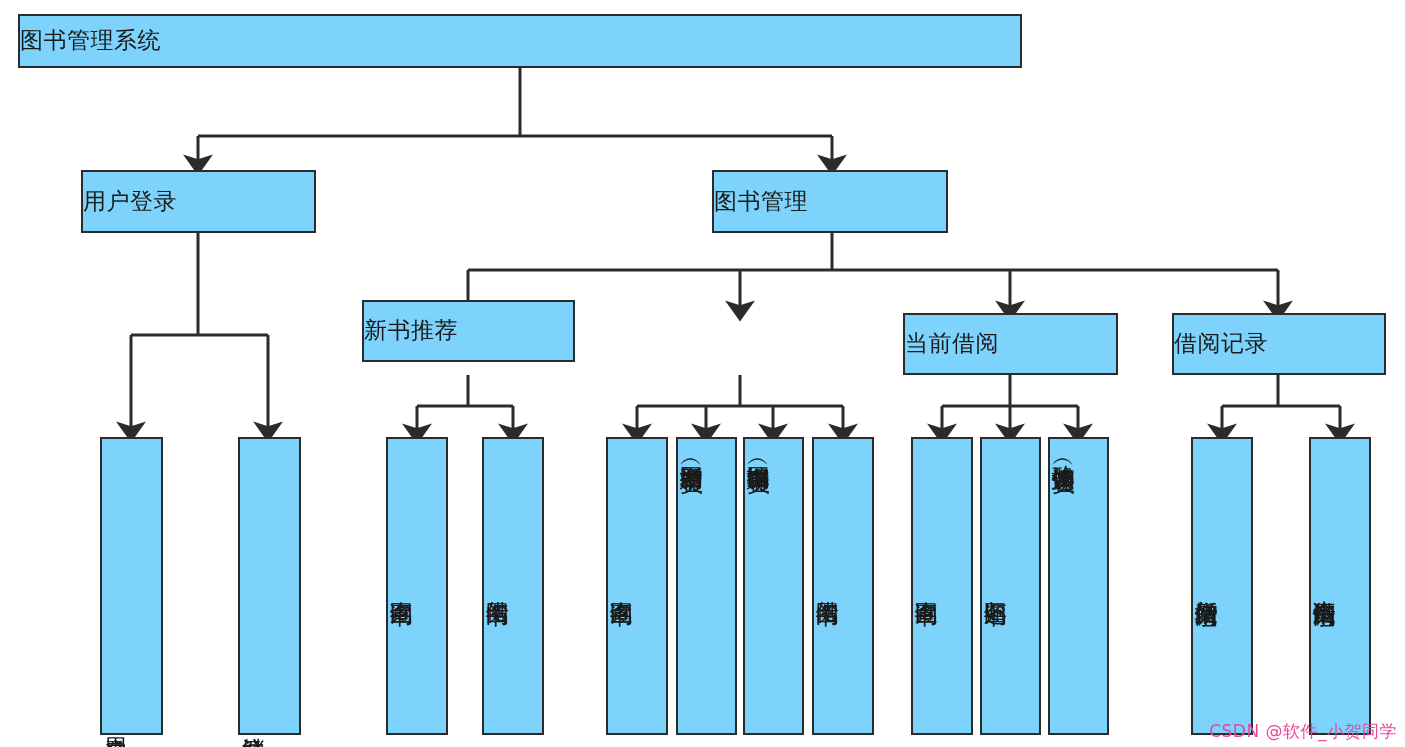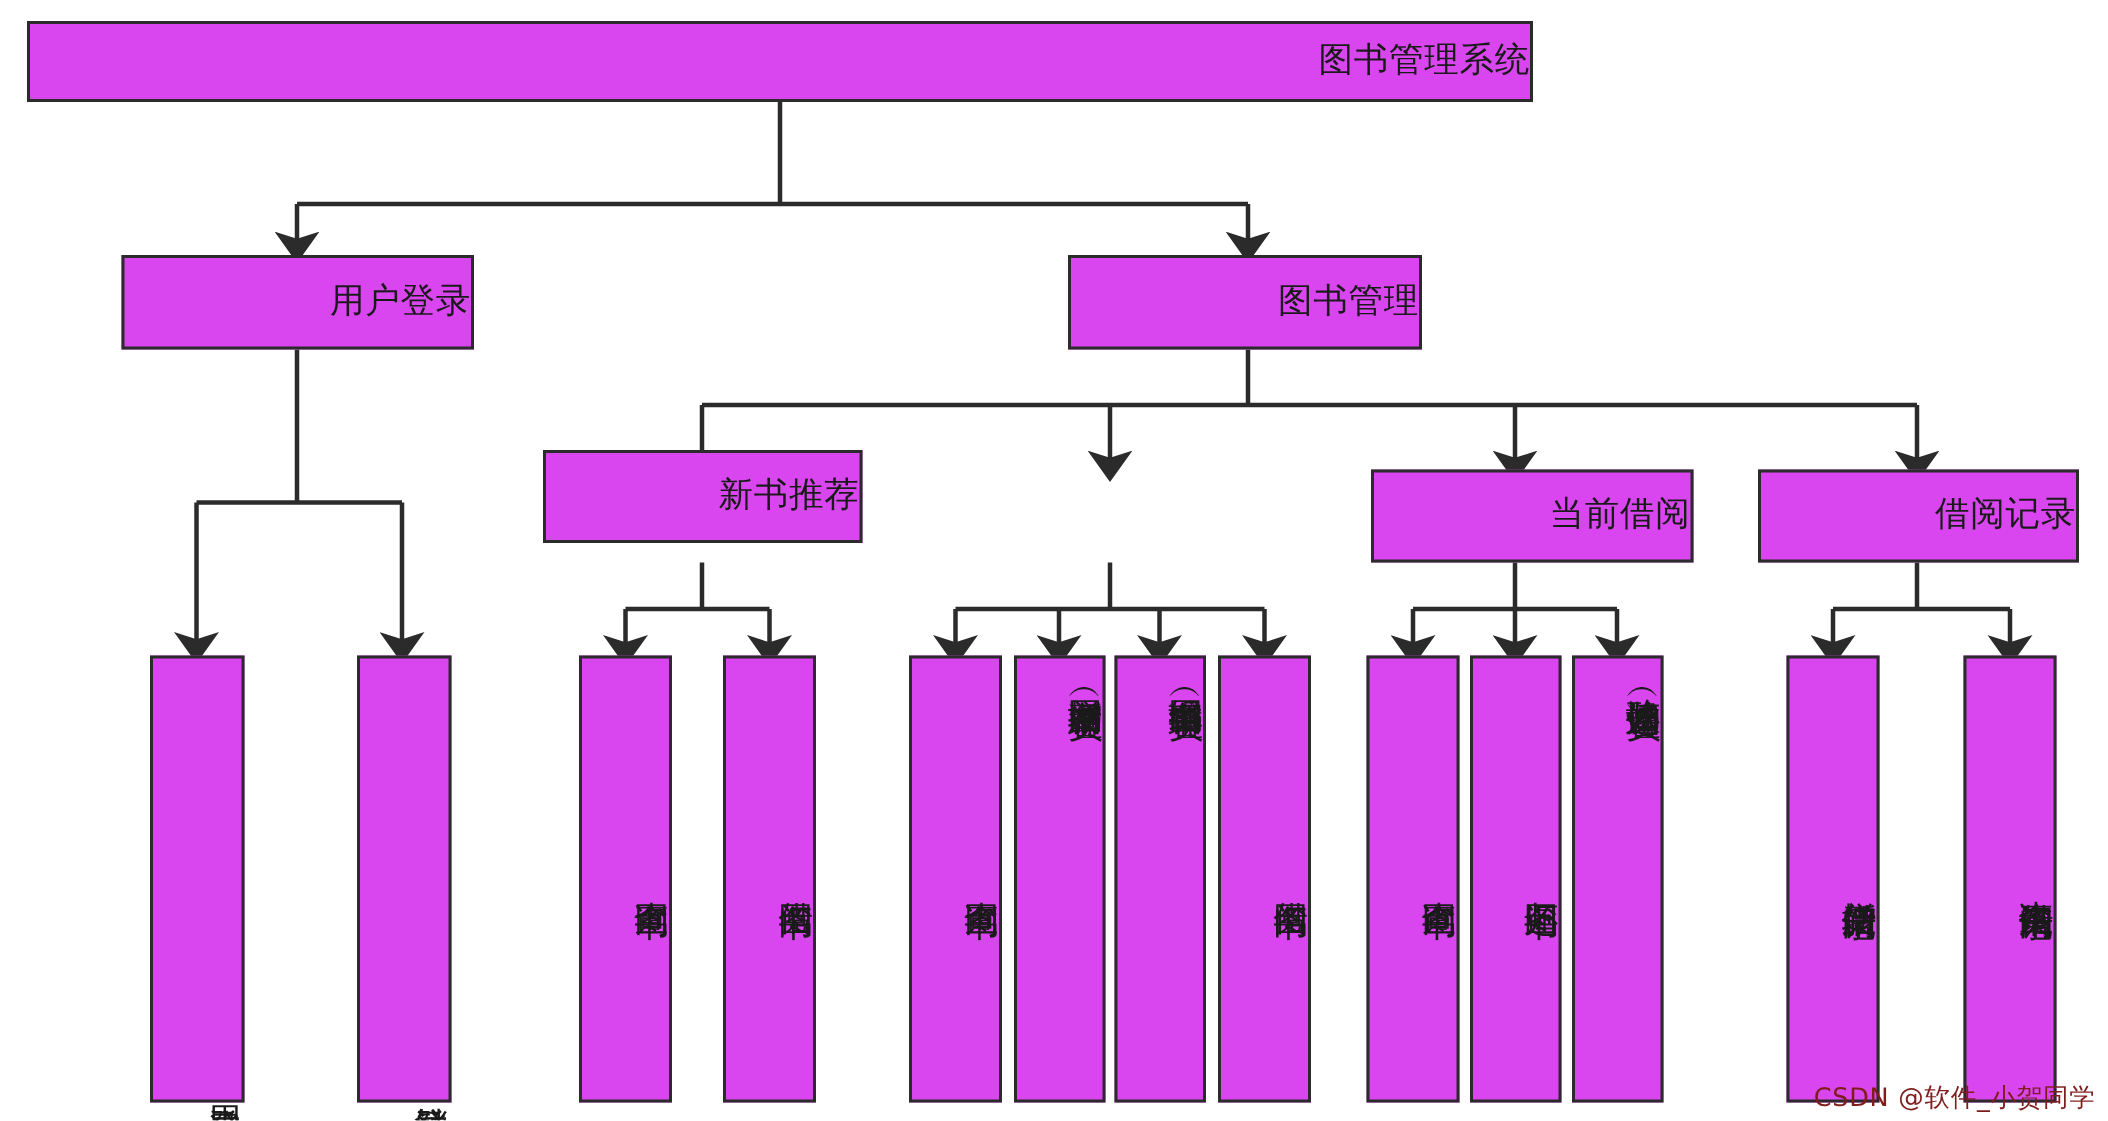--- a/index.html
+++ b/index.html
@@ -23,24 +23,24 @@
     left: 0;
     top: 0;
     width: 1405px;
     height: 747px;
     pointer-events: none;
   }
   .node {
     position: absolute;
     box-sizing: border-box;
     border: 2px solid #2b2b2b;
-    background: #d946ef;
+    background: #7dd3fc;
     display: flex;
     align-items: center;
-    justify-content: flex-end;
+    justify-content: flex-start;
     color: #1a1a1a;
   }
   .node.horiz {
     font-size: 23px;
     line-height: 1.2;
     letter-spacing: 0.5px;
   }
   .node.leaf {
     padding: 8px 0 10px 0;
   }
@@ -60,21 +60,21 @@
     align-items: flex-end;
   }
   .leaf.align-start {
     align-items: flex-start;
   }
   #watermark {
     position: absolute;
     right: 8px;
     bottom: 4px;
     font-size: 17px;
-    color: #7f1d1d;
+    color: #ec4899;
     letter-spacing: 0.5px;
     user-select: none;
     white-space: nowrap;
   }
 </style>
 </head>
 <body>
 
 <div id="diagram-root">
 
@@ -135,21 +135,21 @@
   <div class="node horiz" style="left:81px; top:170px; width:235px; height:63px;">
     <span>用户登录</span>
   </div>
   <div class="node horiz" style="left:712px; top:170px; width:236px; height:63px;">
     <span>图书管理</span>
   </div>
 
   <div class="node horiz" style="left:362px; top:300px; width:213px; height:62px;">
     <span>新书推荐</span>
   </div>
-  <div class="node horiz" style="left:903px; top:313px; width:215px; height:62px;margin-left:11px;">
+  <div class="node horiz" style="left:903px; top:313px; width:215px; height:62px;">
     <span>当前借阅</span>
   </div>
   <div class="node horiz" style="left:1172px; top:313px; width:214px; height:62px;">
     <span>借阅记录</span>
   </div>
 
   <div class="node leaf align-end" style="left:100px; top:437px; width:63px; height:298px;">
     <span class="leaf-text">用户登录</span>
   </div>
   <div class="node leaf align-end" style="left:238px; top:437px; width:63px; height:298px;">

